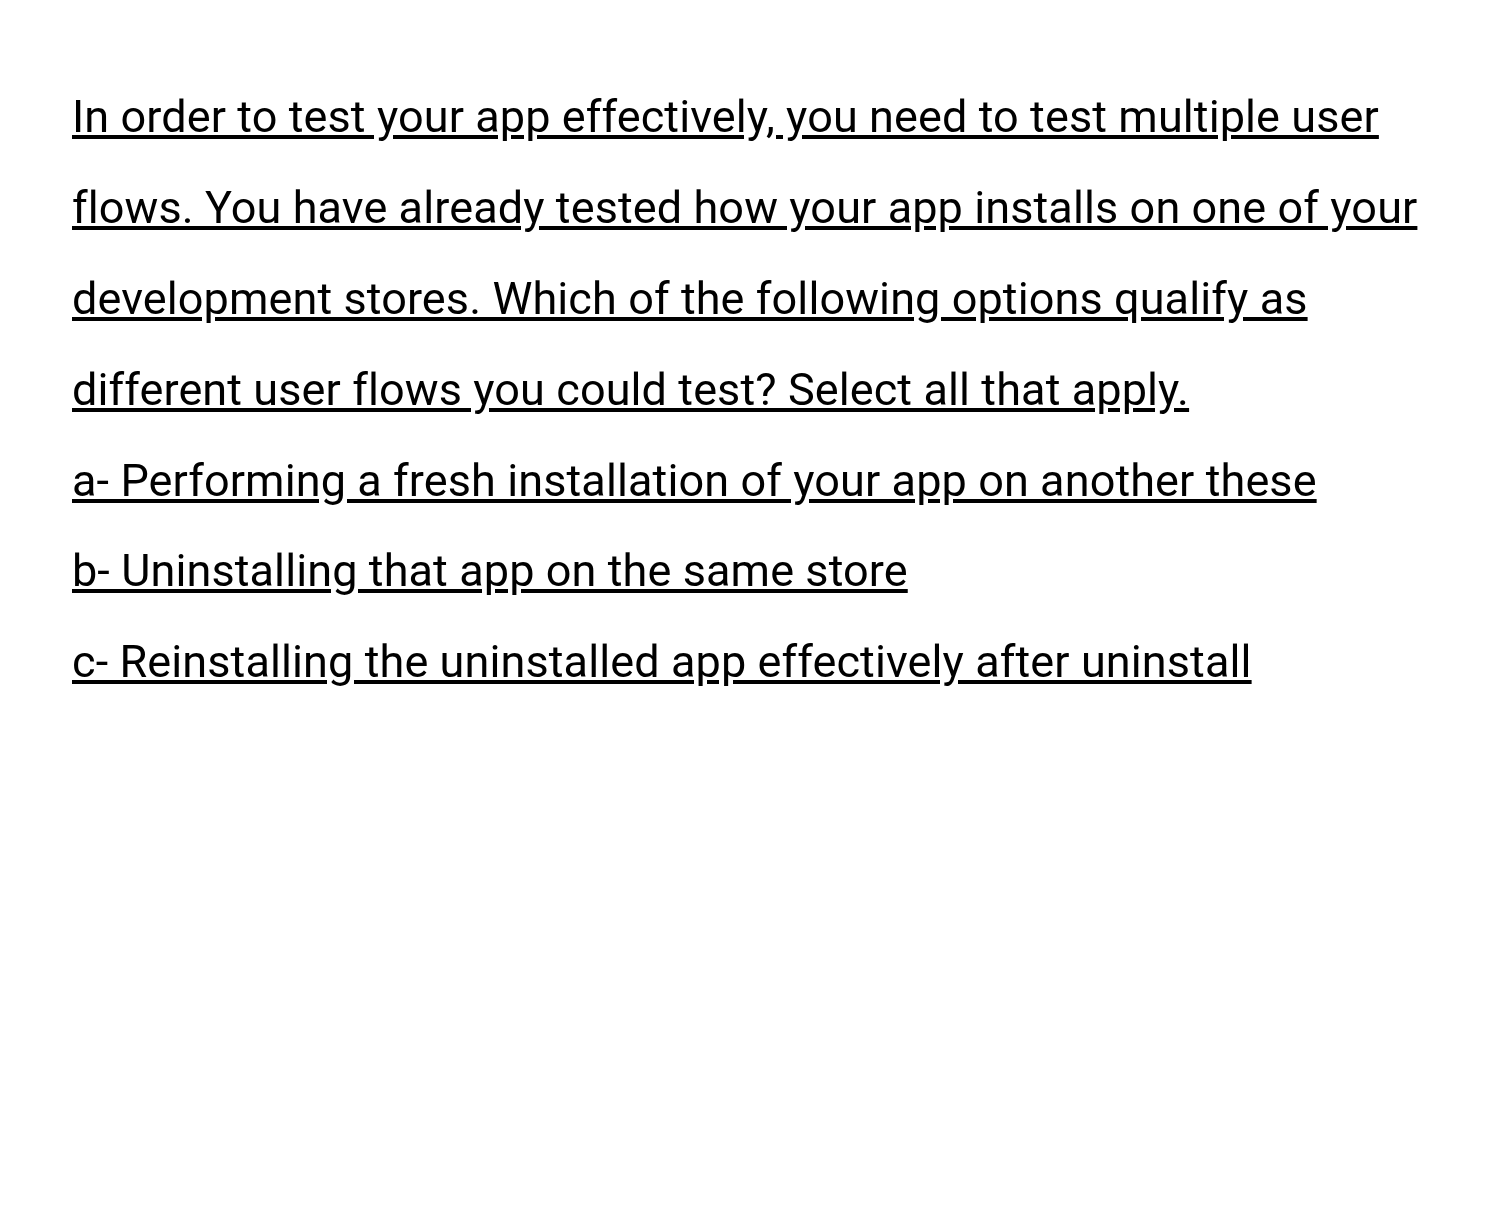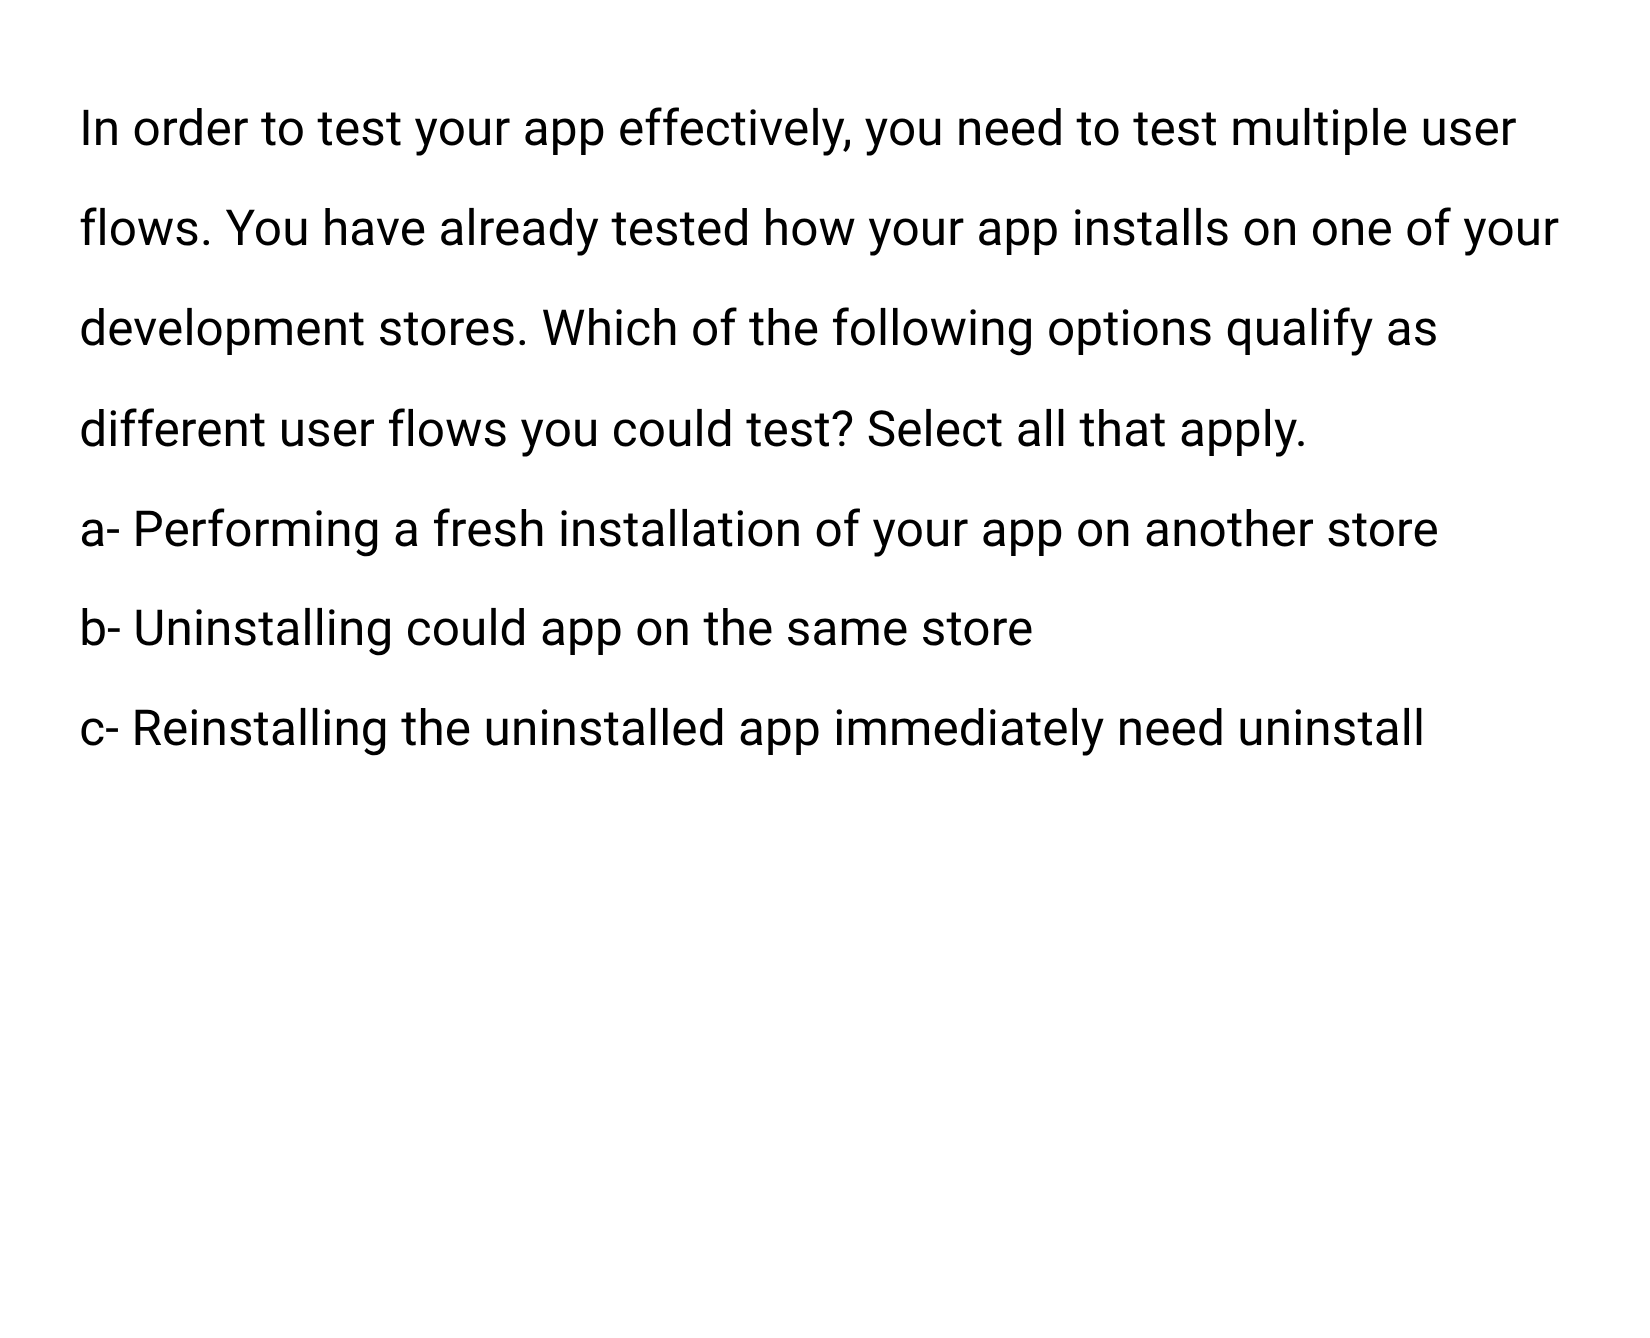--- a/index.html
+++ b/index.html
@@ -12,26 +12,27 @@
     color: #000000;
     overflow: hidden;
   }
   .page {
     box-sizing: border-box;
     padding: 72px 60px 0 72px;
     font-size: 45px;
     line-height: 2.02;
     font-weight: 400;
     letter-spacing: 0.1px;
+    text-decoration: underline;
   }
   .item {
     display: block;
   }
 </style>
 </head>
 <body>
 
 <div class="page">
   <span class="item">In order to test your app effectively, you need to test multiple user flows. You have already tested how your app installs on one of your development stores. Which of the following options qualify as different user flows you could test? Select all that apply.</span>
-  <span class="item">a- Performing a fresh installation of your app on another store</span>
-  <span class="item">b- Uninstalling could app on the same store</span>
-  <span class="item">c- Reinstalling the uninstalled app immediately need uninstall</span>
+  <span class="item">a- Performing a fresh installation of your app on another these</span>
+  <span class="item">b- Uninstalling that app on the same store</span>
+  <span class="item">c- Reinstalling the uninstalled app effectively after uninstall</span>
 </div>
 
 </body></html>

